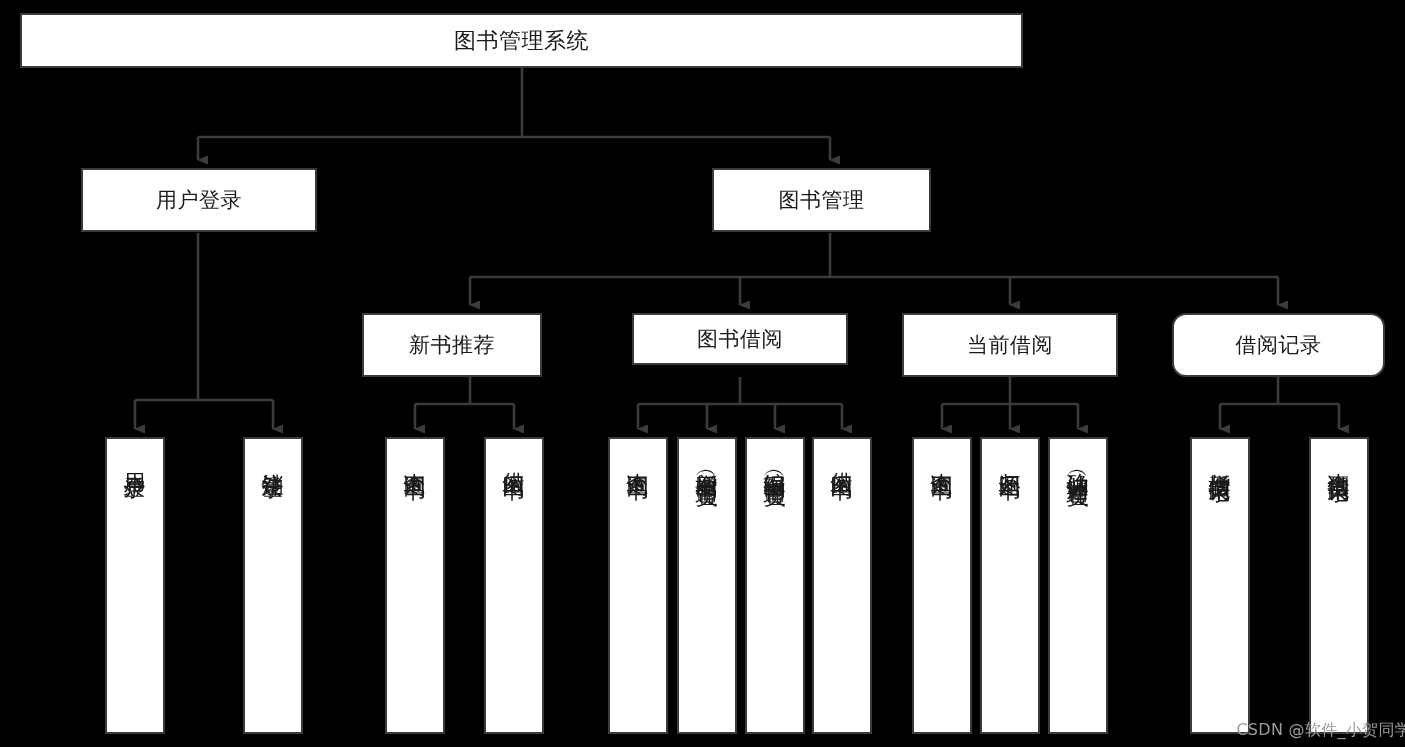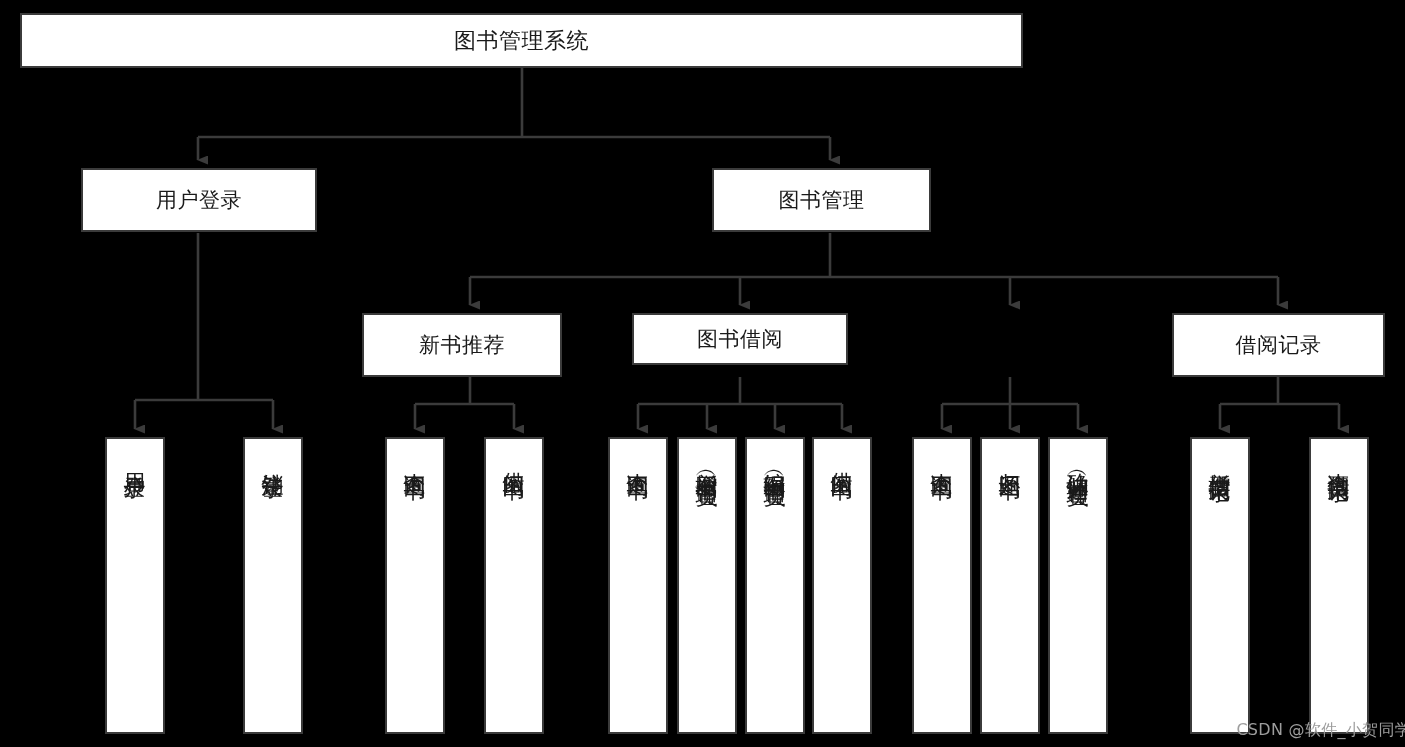--- a/index.html
+++ b/index.html
@@ -137,30 +137,33 @@
   </div>
 
   <div class="node horiz" style="left:81px; top:168px; width:236px; height:64px;">
     <span class="node-label">用户登录</span>
   </div>
 
   <div class="node horiz" style="left:712px; top:168px; width:219px; height:64px;">
     <span class="node-label">图书管理</span>
   </div>
 
-  <div class="node horiz" style="left:362px; top:313px; width:200px; height:64px;">
+  <div class="node horiz" style="left:362px; top:313px; width:180px; height:64px;">
     <span class="node-label">新书推荐</span>
   </div>
 
   <div class="node horiz" style="left:632px; top:313px; width:216px; height:52px;">
     <span class="node-label">图书借阅</span>
   </div>
 
-
-  <div class="node horiz" style="left:1172px; top:313px; width:213px; height:64px;">
+  <div class="node horiz" style="left:902px; top:313px; width:216px; height:64px;">
+    <span class="node-label">当前借阅</span>
+  </div>
+
+  <div class="node horiz" style="left:1172px; top:313px; width:213px; height:64px;border-radius:14px;">
     <span class="node-label">借阅记录</span>
   </div>
 
   <div class="node vert" style="left:105px; top:437px; width:60px; height:297px;">
     <span class="node-label">用户登录</span>
   </div>
   <div class="node vert" style="left:243px; top:437px; width:60px; height:297px;">
     <span class="node-label">注销登录</span>
   </div>
 

